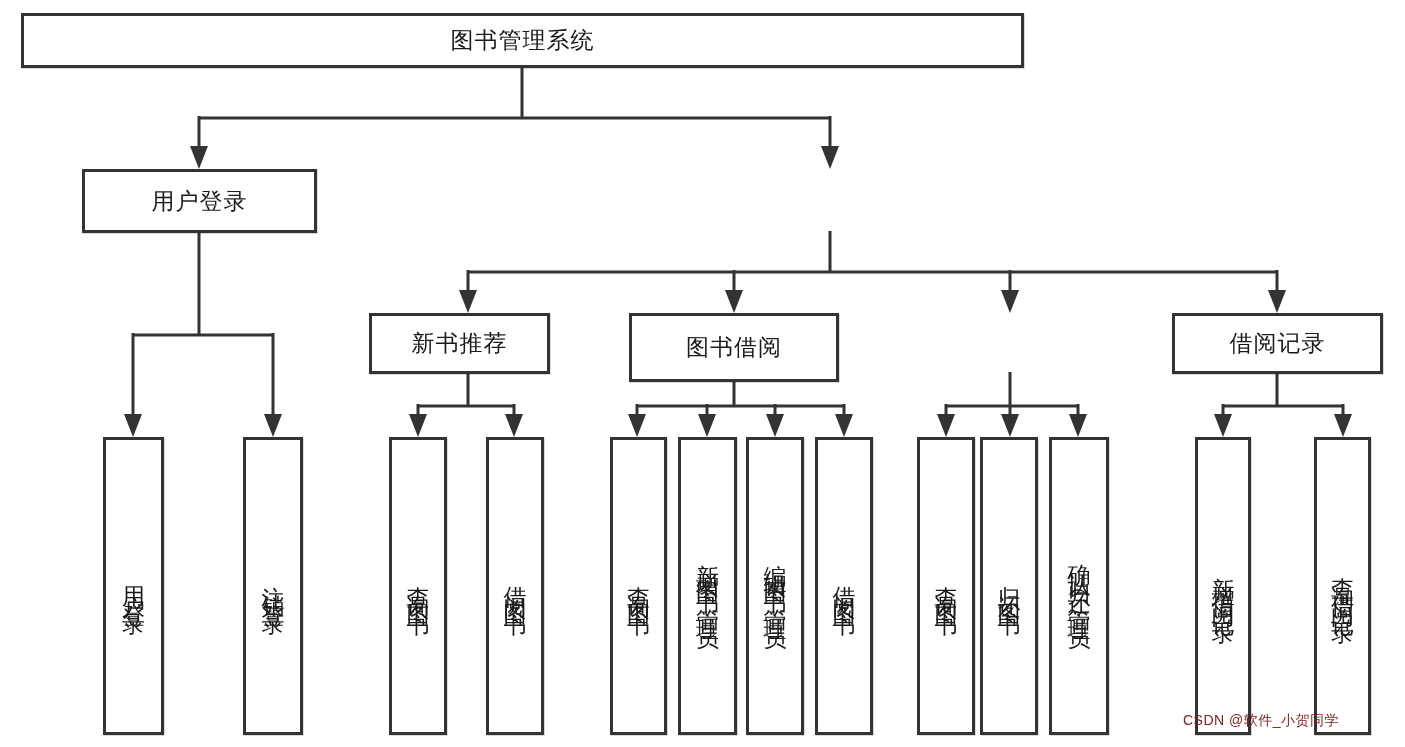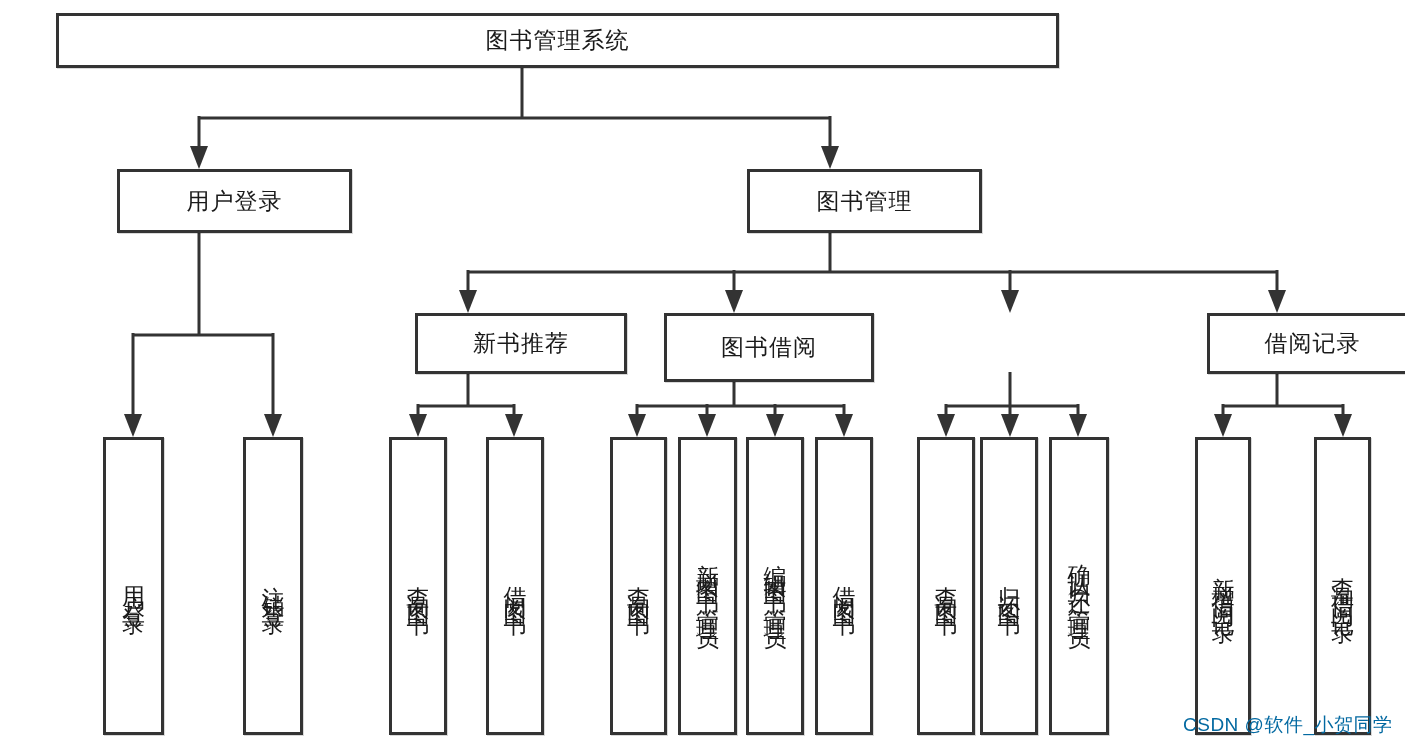--- a/index.html
+++ b/index.html
@@ -23,33 +23,33 @@
     border: 3px solid #333333;
     background: #ffffff;
     color: #1a1a1a;
     display: flex;
     align-items: center;
     justify-content: center;
     font-size: 23px;
     z-index: 2;
     box-shadow: 1px 1px 0 rgba(0,0,0,0.15);
   }
-  .node.h { letter-spacing: 1px; margin-left: 35px; }
+  .node.h { letter-spacing: 1px; }
   .node.v {
     writing-mode: vertical-rl;
     text-orientation: mixed;
     letter-spacing: 9px;
     line-height: 1;
   }
   .watermark {
     position: absolute;
     left: 1183px;
     top: 712px;
-    font-size: 19px;
-    color: #0369a1;
+    font-size: 14px;
+    color: #7f1d1d;
     letter-spacing: 0.5px;
     white-space: nowrap;
     z-index: 3;
   }
 </style>
 </head>
 <body>
 
 <div class="stage">
 
@@ -89,23 +89,22 @@
       <polygon points="1001,414 1019,414 1010,437"></polygon>
       <polygon points="1069,414 1087,414 1078,437"></polygon>
       <polygon points="1214,414 1232,414 1223,437"></polygon>
       <polygon points="1334,414 1352,414 1343,437"></polygon>
     </g>
   </svg>
 
   <div class="node h" style="left:21px;top:13px;width:1003px;height:55px">图书管理系统</div>
 
   <div class="node h" style="left:82px;top:169px;width:235px;height:64px">用户登录</div>
-  <div class="node h" style="left:712px;top:169px;width:235px;height:64px">图书管理</div>
 
-  <div class="node h" style="left:380px;top:313px;width:212px;height:61px">新书推荐</div>
+  <div class="node h" style="left:369px;top:313px;width:181px;height:61px">新书推荐</div>
   <div class="node h" style="left:629px;top:313px;width:210px;height:69px">图书借阅</div>
   <div class="node h" style="left:1172px;top:313px;width:211px;height:61px">借阅记录</div>
 
   <div class="node v" style="left:103px;top:437px;width:61px;height:298px">用户登录</div>
   <div class="node v" style="left:243px;top:437px;width:60px;height:298px">注销登录</div>
   <div class="node v" style="left:389px;top:437px;width:58px;height:298px">查询图书</div>
   <div class="node v" style="left:486px;top:437px;width:58px;height:298px">借阅图书</div>
   <div class="node v" style="left:610px;top:437px;width:57px;height:298px">查询图书</div>
   <div class="node v" style="left:678px;top:437px;width:59px;height:298px">新增图书（管理员）</div>
   <div class="node v" style="left:746px;top:437px;width:58px;height:298px">编辑图书（管理员）</div>

